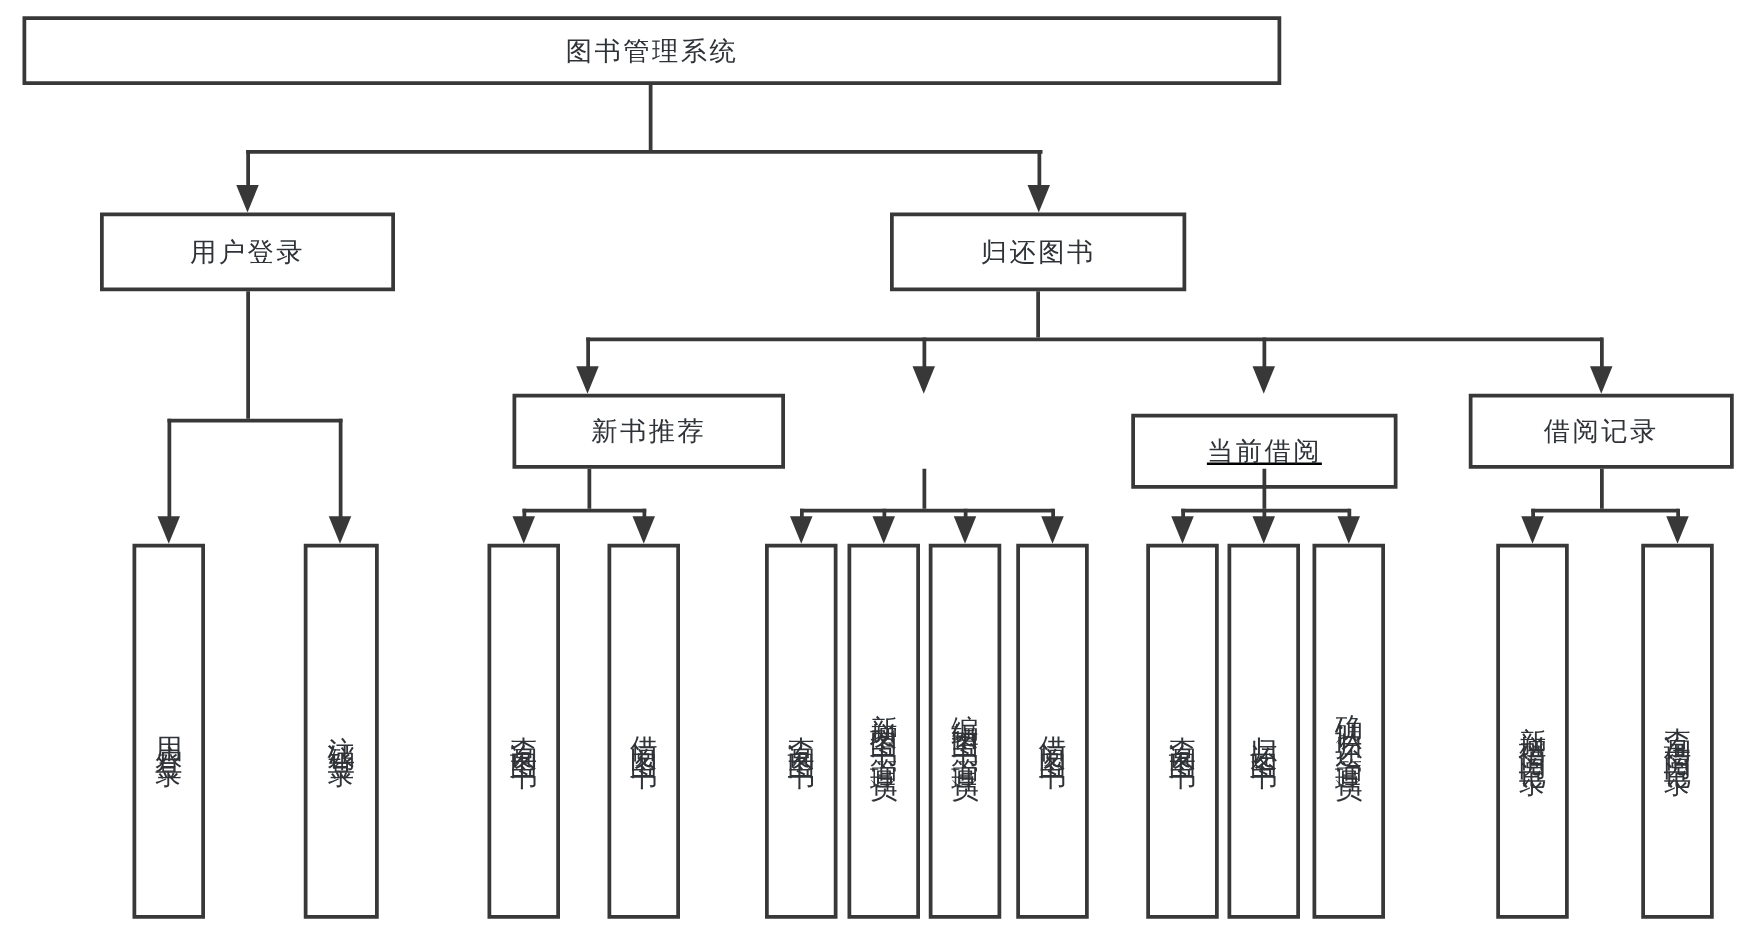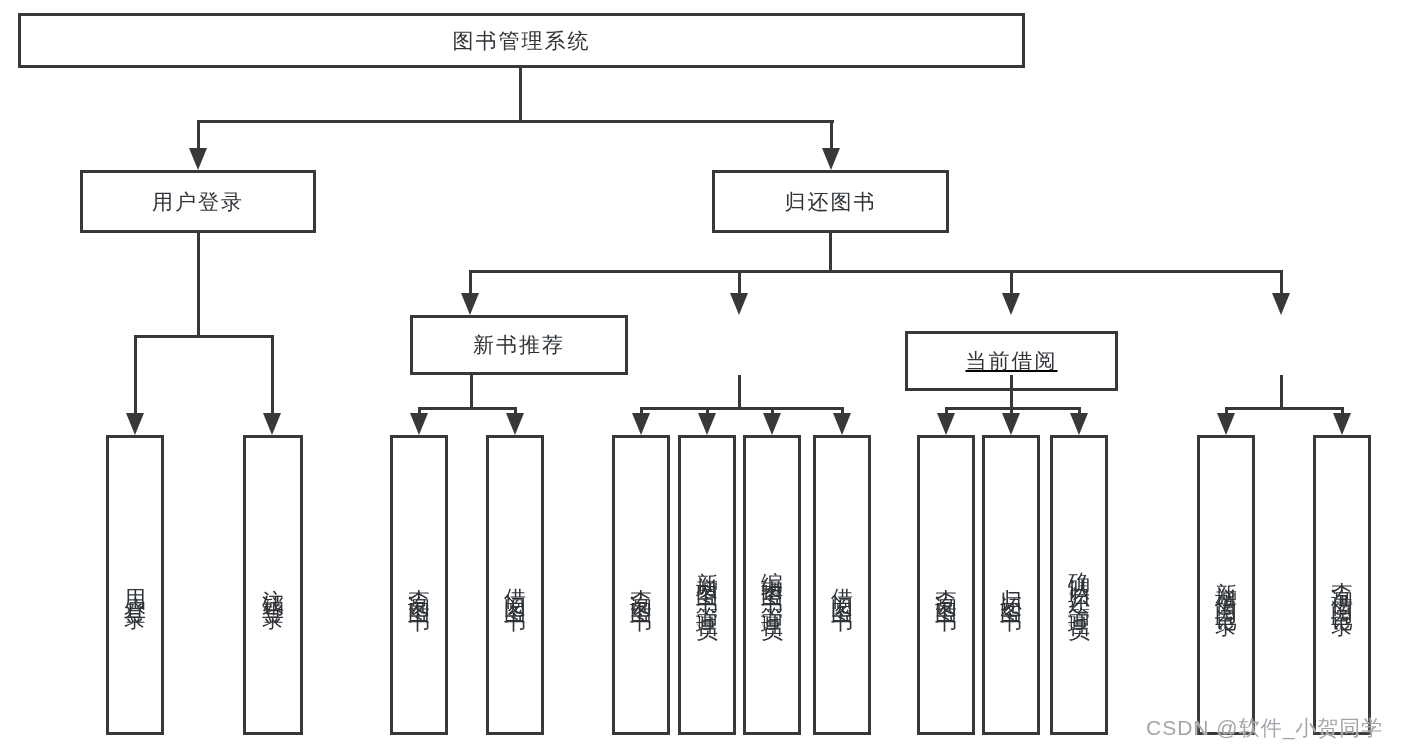--- a/index.html
+++ b/index.html
@@ -97,20 +97,23 @@
   <div class="arrow" style="left:730px; top:293px;"></div>
   <div class="arrow" style="left:1002px; top:293px;"></div>
   <div class="arrow" style="left:1272px; top:293px;"></div>
 
   <div class="box" style="left:362px; top:315px; width:218px; height:60px;margin-left:48px;">
     <span class="hlabel">新书推荐</span>
   </div>
   <div class="box" style="left:905px; top:331px; width:213px; height:60px;text-decoration:underline;">
     <span class="hlabel">当前借阅</span>
   </div>
+  <div class="box" style="left:1175px; top:315px; width:212px; height:60px;">
+    <span class="hlabel">借阅记录</span>
+  </div>
 
   <div class="line" style="left:470px; top:375px; width:3px; height:32px;"></div>
   <div class="line" style="left:418px; top:407px; width:99px; height:3px;"></div>
   <div class="line" style="left:418px; top:407px; width:3px; height:8px;"></div>
   <div class="line" style="left:514px; top:407px; width:3px; height:8px;"></div>
   <div class="arrow" style="left:410px; top:413px;"></div>
   <div class="arrow" style="left:506px; top:413px;"></div>
 
   <div class="line" style="left:738px; top:375px; width:3px; height:32px;"></div>
   <div class="line" style="left:640px; top:407px; width:203px; height:3px;"></div>
@@ -176,15 +179,14 @@
     <span class="vlabel">确认归还（管理员）</span>
   </div>
 
   <div class="box" style="left:1197px; top:435px; width:58px; height:300px;">
     <span class="vlabel">新增借阅记录</span>
   </div>
   <div class="box" style="left:1313px; top:435px; width:58px; height:300px;">
     <span class="vlabel">查询借阅记录</span>
   </div>
 
-  <div class="watermark">CSDN @软件_小贺同学</div>
 
 </div>
 
 </body></html>

